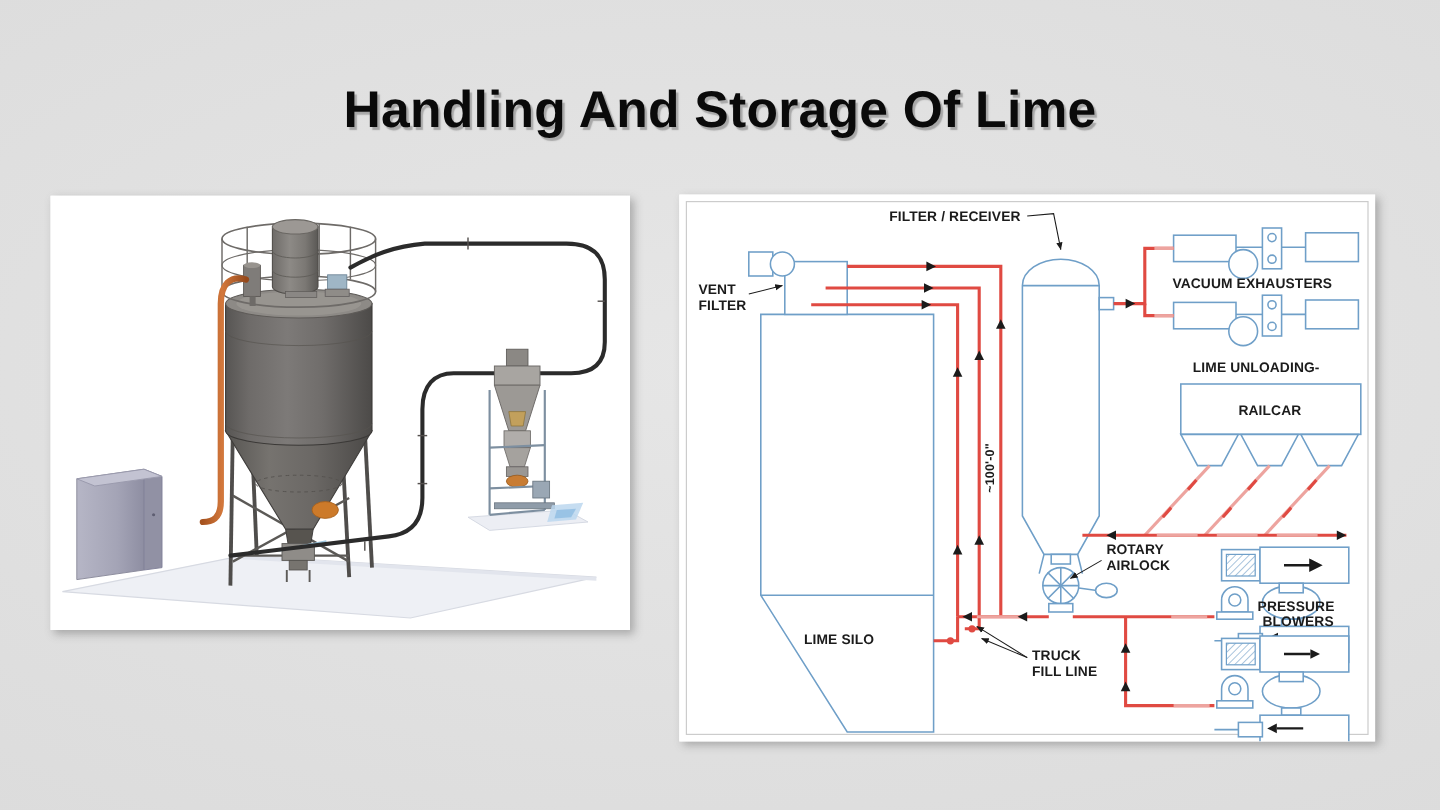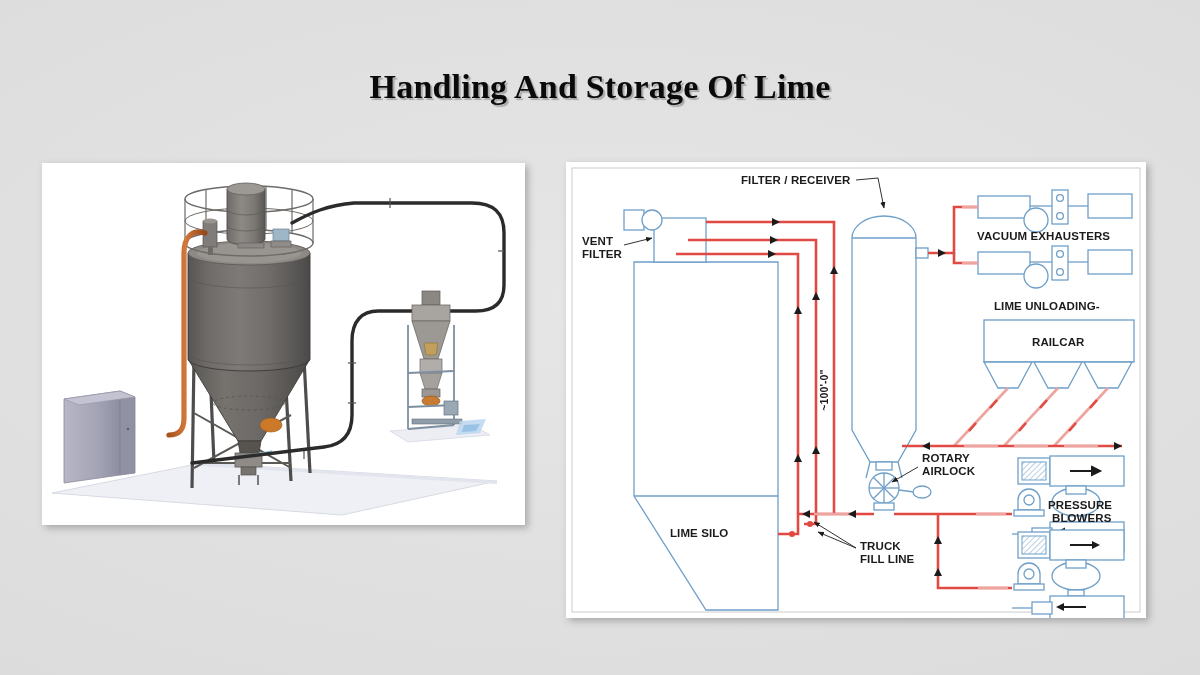--- a/index.html
+++ b/index.html
@@ -25,23 +25,23 @@
       radial-gradient(ellipse 120% 100% at 50% 45%, #e6e6e6 0%, #dedede 55%, #d8d8d8 100%);
   }
 
   
   .title {
     position: absolute;
     left: 0;
     top: 68px;
     width: 1200px;
     text-align: center;
-    font-family: Liberation Serif, serif;
+    font-family: Liberation Sans, sans-serif;
     font-weight: bold;
-    font-size: 34px;
+    font-size: 43px;
     letter-spacing: 0.2px;
     color: #0a0a0a;
     text-shadow: 2px 2px 1px rgba(120,120,120,0.55);
     white-space: nowrap;
   }
 
   
   .panel {
     position: absolute;
     background: #ffffff;

